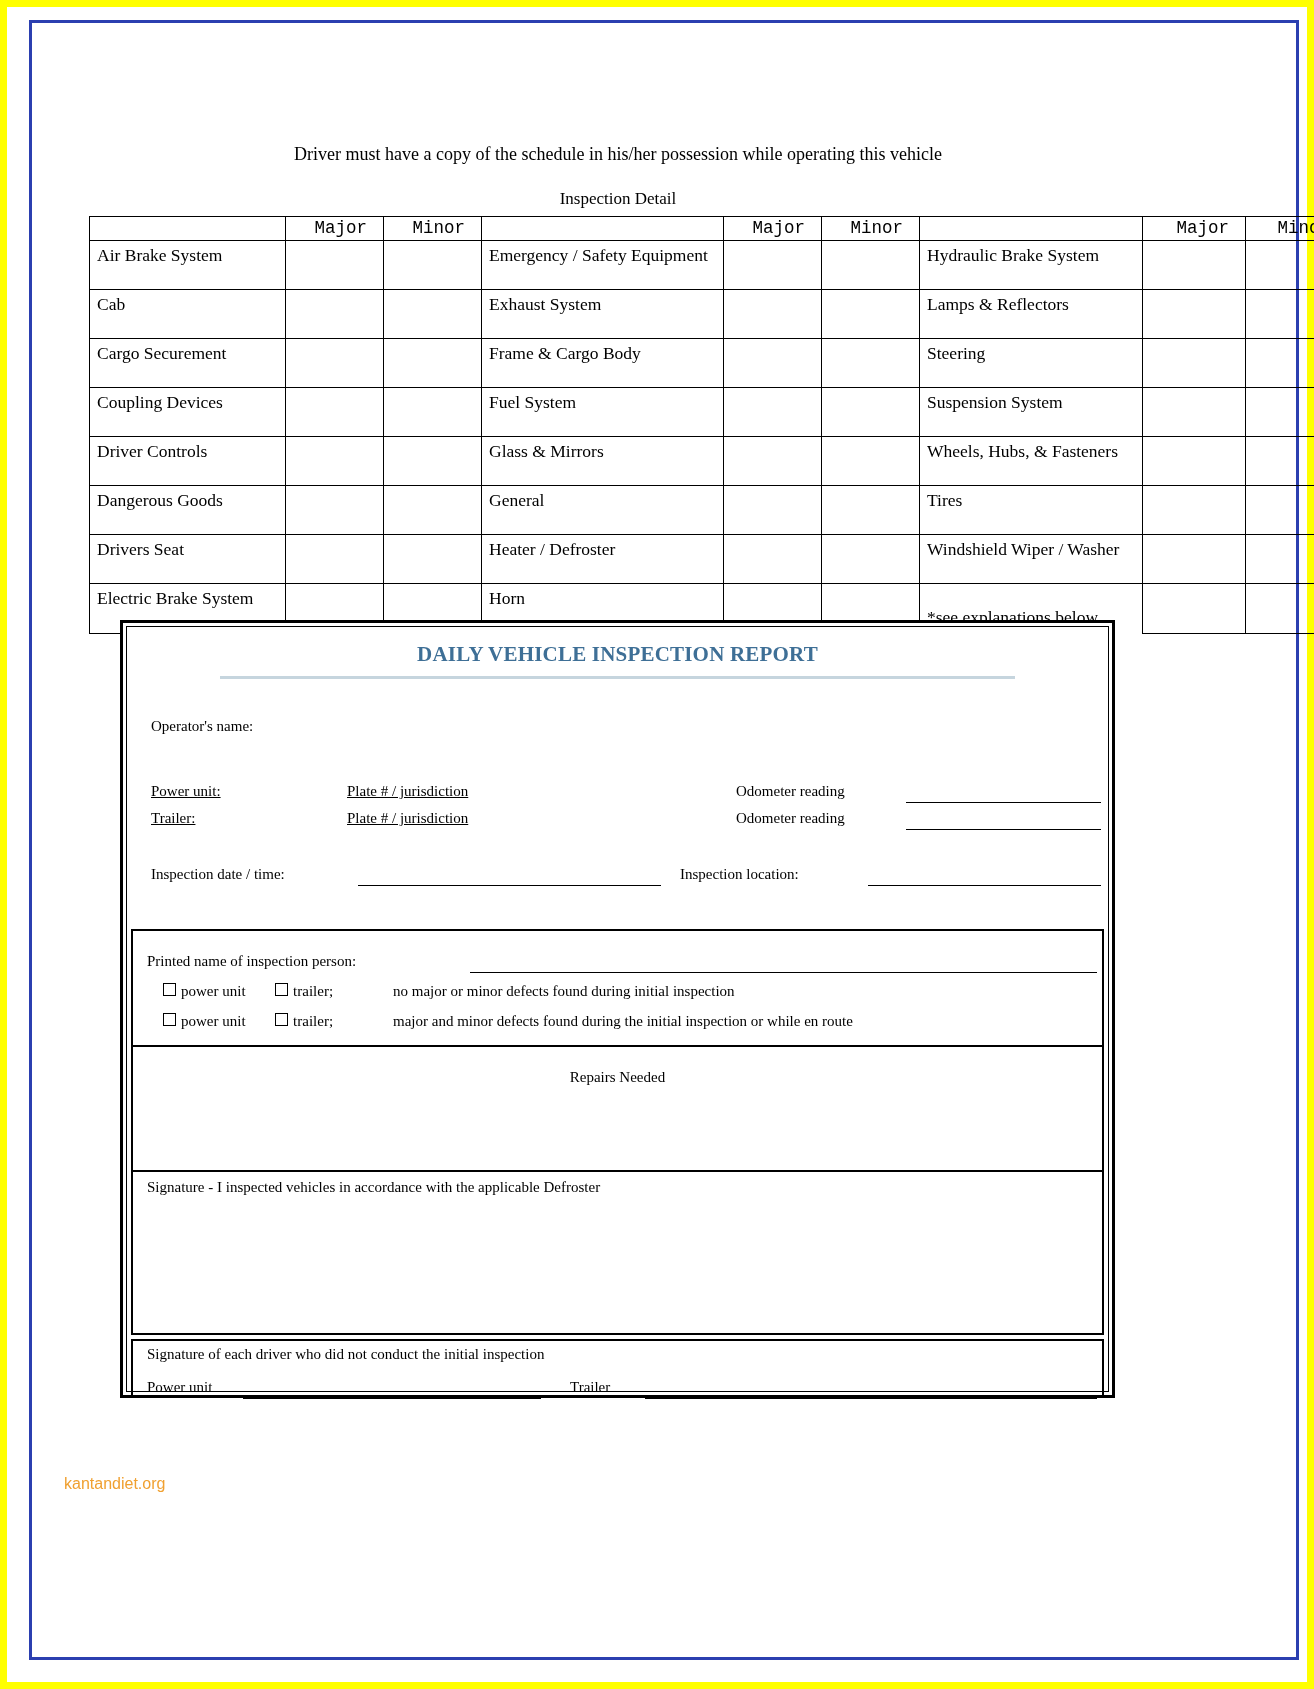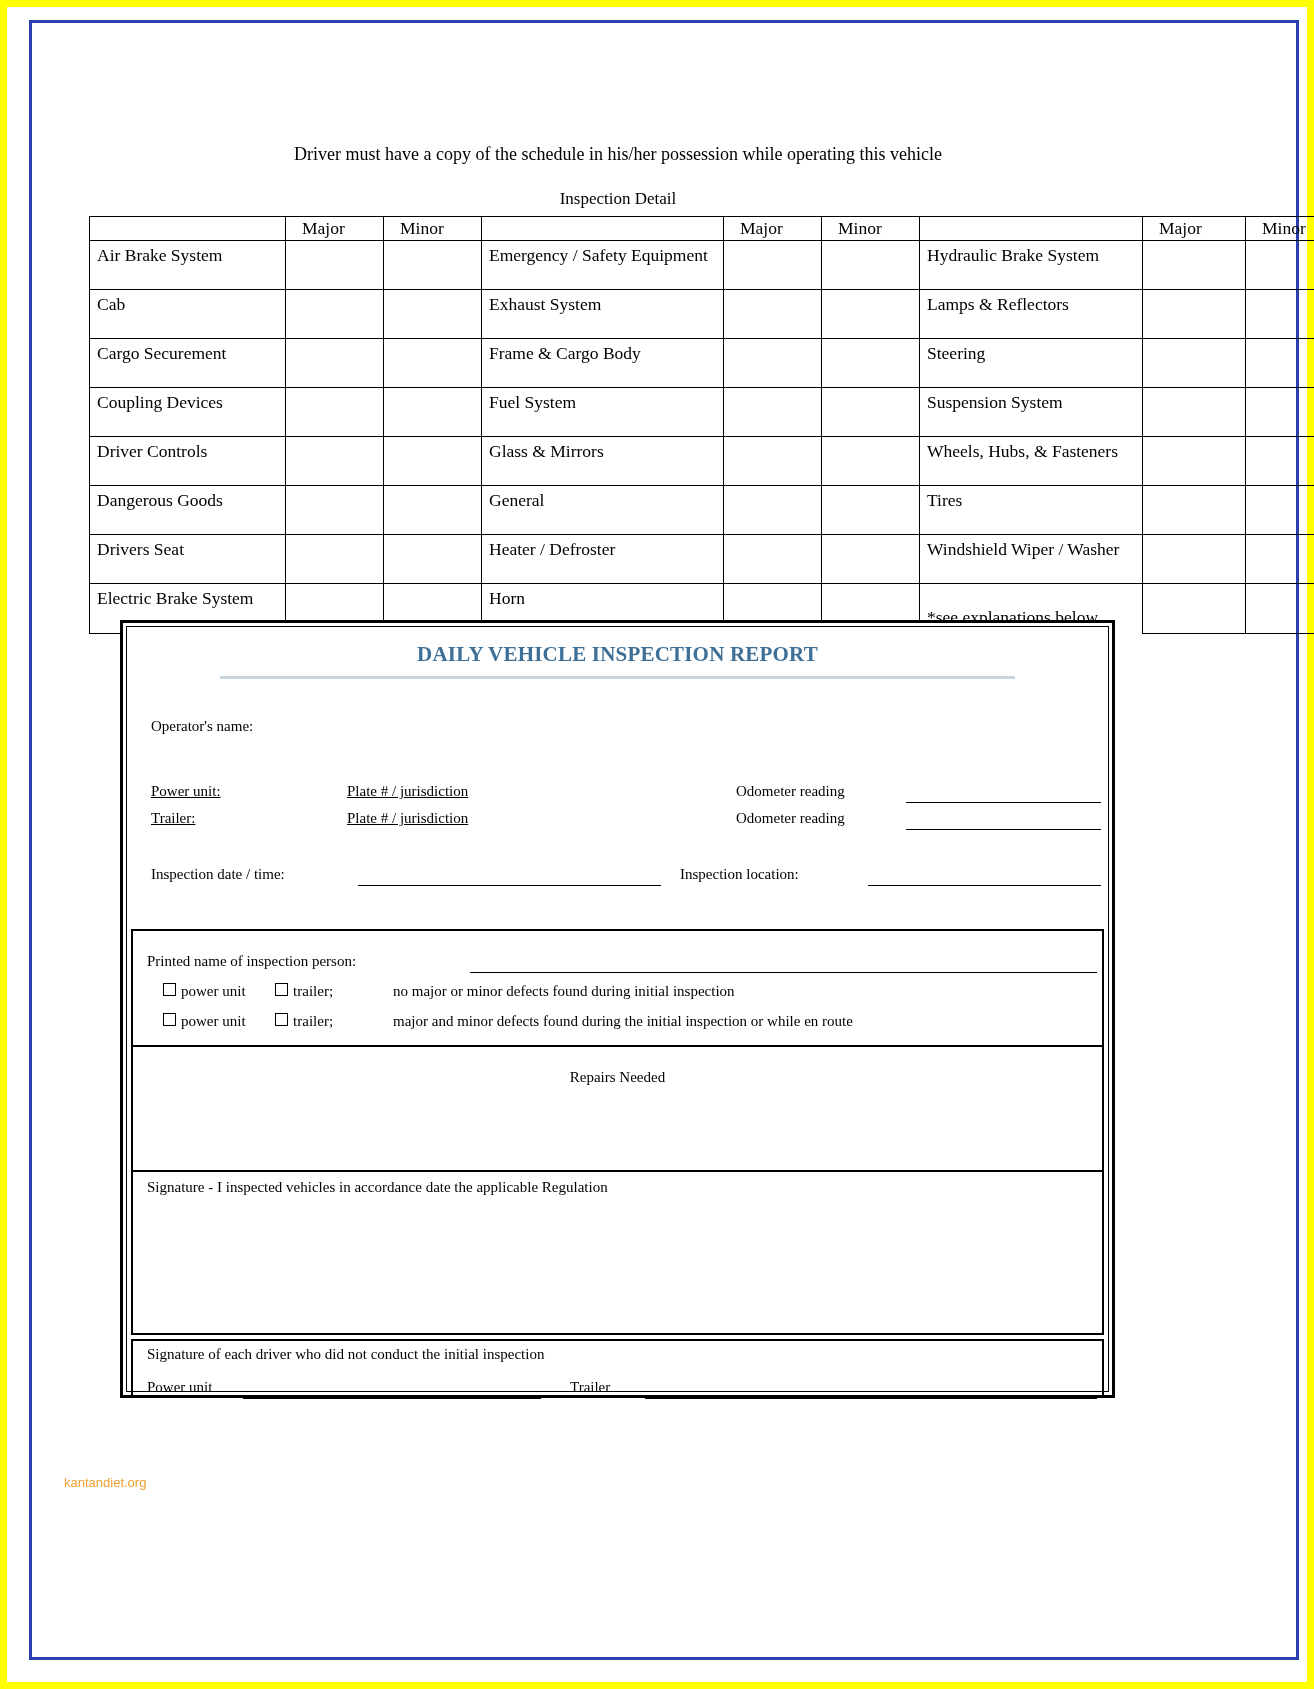--- a/index.html
+++ b/index.html
@@ -104,23 +104,24 @@
   }
   table.detail td {
     border: 1px solid #000000;
     vertical-align: top;
     padding: 4px 3px 4px 7px;
     height: 40px;
     line-height: 21px;
   }
   table.detail td.hdr {
     height: 20px;
-    text-align: left;
+    text-align: right;
     padding: 1px 16px;
     vertical-align: middle;
+    font-family: Liberation Mono, monospace;
   }
   td.c-name  { width: 163px; }
   td.c-major { width: 65px; }
   td.c-minor { width: 65px; }
   td.c-name2 { width: 209px; }
   td.c-name3 { width: 190px; }
   td.c-major3{ width: 70px; }
   td.c-minor3{ width: 68px; }
   td.blank { border: none; }
   .note-cell {
@@ -190,21 +191,21 @@
     position: relative;
     top: 0px;
     background: #fff;
   }
 
   .hline { height: 2px; background: #000; width: 100%; }
 
   .watermark {
     position: absolute;
     left: 32px; top: 1452px;
-    font-size: 13px;
+    font-size: 16px;
     color: #f0a030;
     font-family: "Liberation Sans", sans-serif;
   }
 </style>
 </head>
 <body>
 
 <div id="page-frame">
   <div id="page-inner">
     <div id="sheet">
@@ -385,21 +386,21 @@
             </div>
 
             <div class="hline"></div>
 
             <div style="text-align:center; padding-top:22px;" class="field-label">Repairs Needed</div>
 
             <div style="height:84px;"></div>
 
             <div class="hline"></div>
 
-            <div class="field-label" style="padding:7px 0 0 14px;">Signature - I inspected vehicles in accordance date the applicable Regulation</div>
+            <div class="field-label" style="padding:7px 0 0 14px;">Signature - I inspected vehicles in accordance with the applicable Defroster</div>
 
             <div style="height:110px;"></div>
           </div>
 
           <div class="sec sec-border" style="top:712px; height:58px;">
             <div class="field-label" style="padding:5px 0 0 14px;">Signature of each driver who did not conduct the initial inspection</div>
             <div style="position:relative; margin-top:16px; height:28px;">
               <span class="field-label" style="position:absolute; left:14px;">Power unit</span>
               <span class="blankline" style="position:absolute; left:110px; top:2px; width:298px;"></span>
               <span class="field-label" style="position:absolute; left:437px;">Trailer</span>

